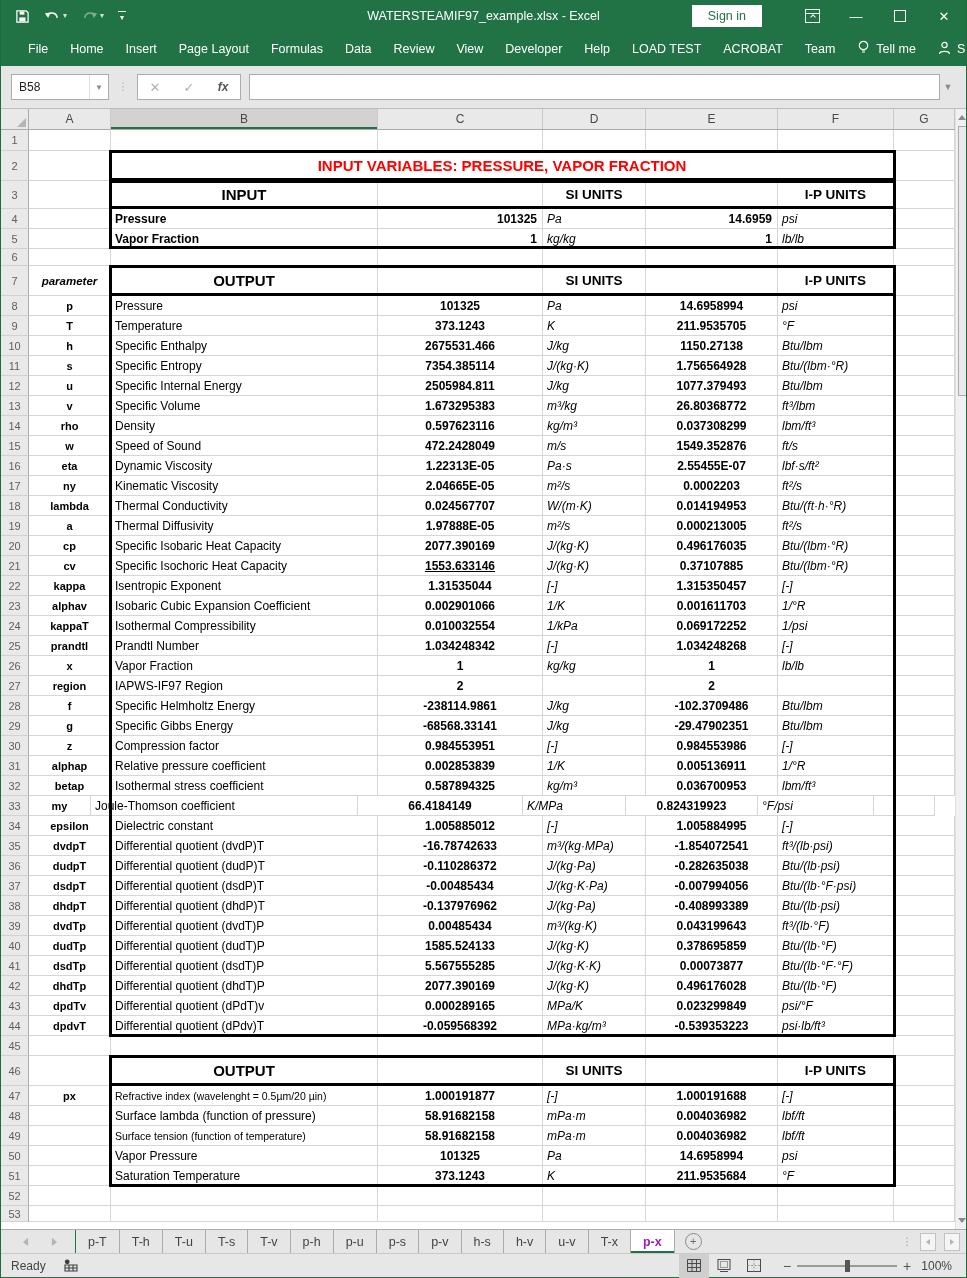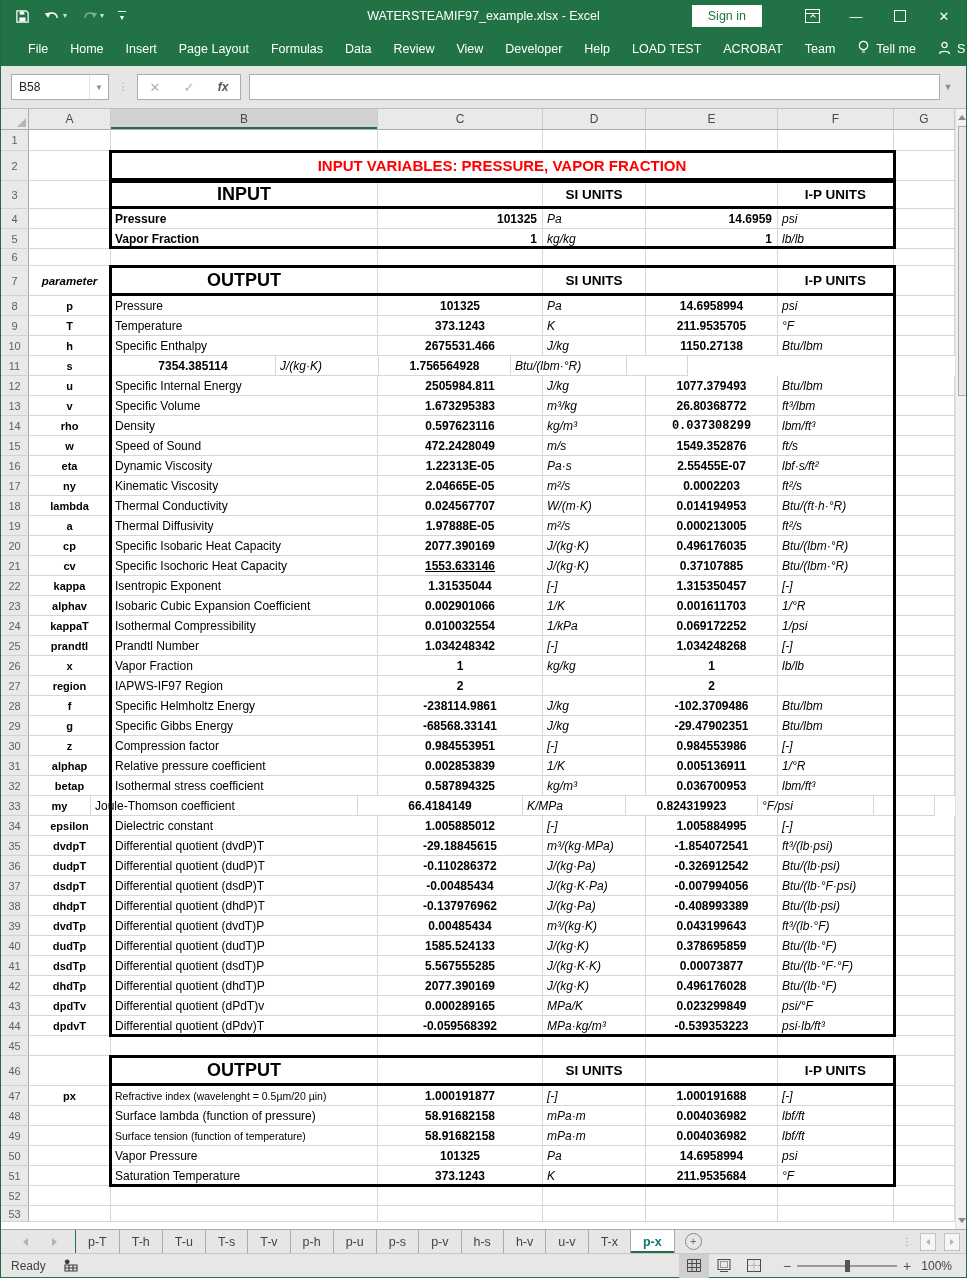--- a/index.html
+++ b/index.html
@@ -49,39 +49,39 @@
   .cell{border-right:1px solid #D6D6D6;border-bottom:1px solid #D6D6D6;box-sizing:border-box;display:flex;align-items:center;overflow:hidden;white-space:nowrap;font-size:12px;color:#000;flex:none;}
   .c-param{font-weight:700;font-size:11px;justify-content:center;}
   .c-phead{font-weight:700;font-style:italic;font-size:11.5px;justify-content:center;}
   .c-label{padding-left:4px;padding-right:2px;}
   .c-label.b{font-weight:700;}
   .c-label.sm{font-size:10.5px;}
   .c-val{font-weight:700;justify-content:center;}
   .c-valr{font-weight:700;justify-content:flex-end;padding-right:5px;}
   .c-unit{font-style:italic;padding-left:4px;}
   .c-head{font-weight:700;font-size:13.5px;justify-content:center;}
-  .c-head.big{font-size:18px;}
+  .c-head.big{font-size:15px;}
   .title-red{color:#FF0000;font-weight:700;font-size:15px;justify-content:center;}
   .bx{position:absolute;border:3px solid #000;pointer-events:none;box-sizing:border-box;}
   .hline{position:absolute;height:3px;background:#000;pointer-events:none;}
   
   .vscroll{width:13px;background:#F1F1F1;border-left:1px solid #E0E0E0;display:flex;flex-direction:column;align-items:center;box-sizing:border-box;}
   .varrow{width:13px;height:17px;display:flex;align-items:center;justify-content:center;}
   .tri-up{border-style:solid;border-width:0 4px 5px 4px;border-color:transparent transparent #8a8a8a transparent;}
   .tri-dn{border-style:solid;border-width:5px 4px 0 4px;border-color:#8a8a8a transparent transparent transparent;}
   .vthumb{width:9px;height:270px;background:#E9E9E9;border:1px solid #ABABAB;box-sizing:border-box;}
   .vfill{flex:1;}
   
   .tabsbar{height:24px;background:#E6E6E6;display:flex;align-items:stretch;border-top:1px solid #ABABAB;box-sizing:border-box;font-size:12.5px;}
   .tnav{display:flex;align-items:center;gap:24px;padding:0 18px 0 22px;}
   .tri-l{border-style:solid;border-width:4px 5px 4px 0;border-color:transparent #b3b3b3 transparent transparent;}
   .tri-r{border-style:solid;border-width:4px 0 4px 5px;border-color:transparent transparent transparent #b3b3b3;}
   .stab{display:flex;align-items:center;padding:0 12px;color:#444;border-right:1px solid #ABABAB;cursor:default;}
   .stab:first-of-type{border-left:1px solid #15803d;}
-  .stab.active{background:#fff;color:#0f766e;font-weight:700;box-shadow:inset 0 -2px 0 #217346;}
+  .stab.active{background:#fff;color:#a21caf;font-weight:700;box-shadow:inset 0 -2px 0 #217346;}
   .addsheet{display:flex;align-items:center;margin-left:10px;}
   .pluscirc{width:15px;height:15px;border:1px solid #8a8a8a;border-radius:50%;color:#6a6a6a;font-size:11px;display:flex;align-items:center;justify-content:center;line-height:1;}
   .tabs-right{margin-left:auto;display:flex;align-items:center;gap:8px;padding-right:6px;}
   .tdots{color:#9a9a9a;font-size:10px;line-height:0.4;}
   .hbtn{width:14px;height:16px;border:1px solid #C2C2C2;background:#F5F5F5;display:flex;align-items:center;justify-content:center;}
   
   .status{height:26px;background:#E7E7E7;border-top:1px solid #C9C9C9;display:flex;align-items:center;font-size:12px;color:#444;box-sizing:border-box;border-bottom:2px solid #217346;}
   .st-ready{margin-left:10px;}
   .st-macro{margin-left:18px;display:flex;align-items:center;}
   .st-right{margin-left:auto;display:flex;align-items:center;}
@@ -298,20 +298,21 @@
             <div class="cell c-label" style="width: 267px;">Specific Enthalpy</div>
             <div class="cell c-val" style="width: 165px;">2675531.466</div>
             <div class="cell c-unit" style="width: 103px;">J/kg</div>
             <div class="cell c-val" style="width: 132px;">1150.27138</div>
             <div class="cell c-unit" style="width: 116px;">Btu/lbm</div>
             <div class="cell" style="width: 61px;"></div>
           </div>
           <div class="gr" style="height: 20px;">
             <div class="rh">11</div>
             <div class="cell c-param" style="width: 82px;">s</div>
+            <div class="cell c-label" style="width: 267px;">Specific Entropy</div>
             <div class="cell c-val" style="width: 165px;">7354.385114</div>
             <div class="cell c-unit" style="width: 103px;">J/(kg·K)</div>
             <div class="cell c-val" style="width: 132px;">1.756564928</div>
             <div class="cell c-unit" style="width: 116px;">Btu/(lbm·°R)</div>
             <div class="cell" style="width: 61px;"></div>
           </div>
           <div class="gr" style="height: 20px;">
             <div class="rh">12</div>
             <div class="cell c-param" style="width: 82px;">u</div>
             <div class="cell c-label" style="width: 267px;">Specific Internal Energy</div>
@@ -330,21 +331,21 @@
             <div class="cell c-val" style="width: 132px;">26.80368772</div>
             <div class="cell c-unit" style="width: 116px;">ft³/lbm</div>
             <div class="cell" style="width: 61px;"></div>
           </div>
           <div class="gr" style="height: 20px;">
             <div class="rh">14</div>
             <div class="cell c-param" style="width: 82px;">rho</div>
             <div class="cell c-label" style="width: 267px;">Density</div>
             <div class="cell c-val" style="width: 165px;">0.597623116</div>
             <div class="cell c-unit" style="width: 103px;">kg/m³</div>
-            <div class="cell c-val" style="width: 132px; font-family: Liberation Mono, monospace;">0.037308299</div>
+            <div class="cell c-val" style="width: 132px;">0.037308299</div>
             <div class="cell c-unit" style="width: 116px;">lbm/ft³</div>
             <div class="cell" style="width: 61px;"></div>
           </div>
           <div class="gr" style="height: 20px;">
             <div class="rh">15</div>
             <div class="cell c-param" style="width: 82px;">w</div>
             <div class="cell c-label" style="width: 267px;">Speed of Sound</div>
             <div class="cell c-val" style="width: 165px;">472.2428049</div>
             <div class="cell c-unit" style="width: 103px;">m/s</div>
             <div class="cell c-val" style="width: 132px;">1549.352876</div>
@@ -538,33 +539,33 @@
             <div class="cell c-val" style="width: 165px;">1.005885012</div>
             <div class="cell c-unit" style="width: 103px;">[-]</div>
             <div class="cell c-val" style="width: 132px;">1.005884995</div>
             <div class="cell c-unit" style="width: 116px;">[-]</div>
             <div class="cell" style="width: 61px;"></div>
           </div>
           <div class="gr" style="height: 20px;">
             <div class="rh">35</div>
             <div class="cell c-param" style="width: 82px;">dvdpT</div>
             <div class="cell c-label" style="width: 267px;">Differential quotient (dvdP)T</div>
-            <div class="cell c-val" style="width: 165px;">-29.18845615</div>
+            <div class="cell c-val" style="width: 165px;">-16.78742633</div>
             <div class="cell c-unit" style="width: 103px;">m³/(kg·MPa)</div>
             <div class="cell c-val" style="width: 132px;">-1.854072541</div>
             <div class="cell c-unit" style="width: 116px;">ft³/(lb·psi)</div>
             <div class="cell" style="width: 61px;"></div>
           </div>
           <div class="gr" style="height: 20px;">
             <div class="rh">36</div>
             <div class="cell c-param" style="width: 82px;">dudpT</div>
             <div class="cell c-label" style="width: 267px;">Differential quotient (dudP)T</div>
             <div class="cell c-val" style="width: 165px;">-0.110286372</div>
             <div class="cell c-unit" style="width: 103px;">J/(kg·Pa)</div>
-            <div class="cell c-val" style="width: 132px;">-0.326912542</div>
+            <div class="cell c-val" style="width: 132px;">-0.282635038</div>
             <div class="cell c-unit" style="width: 116px;">Btu/(lb·psi)</div>
             <div class="cell" style="width: 61px;"></div>
           </div>
           <div class="gr" style="height: 20px;">
             <div class="rh">37</div>
             <div class="cell c-param" style="width: 82px;">dsdpT</div>
             <div class="cell c-label" style="width: 267px;">Differential quotient (dsdP)T</div>
             <div class="cell c-val" style="width: 165px;">-0.00485434</div>
             <div class="cell c-unit" style="width: 103px;">J/(kg·K·Pa)</div>
             <div class="cell c-val" style="width: 132px;">-0.007994056</div>

